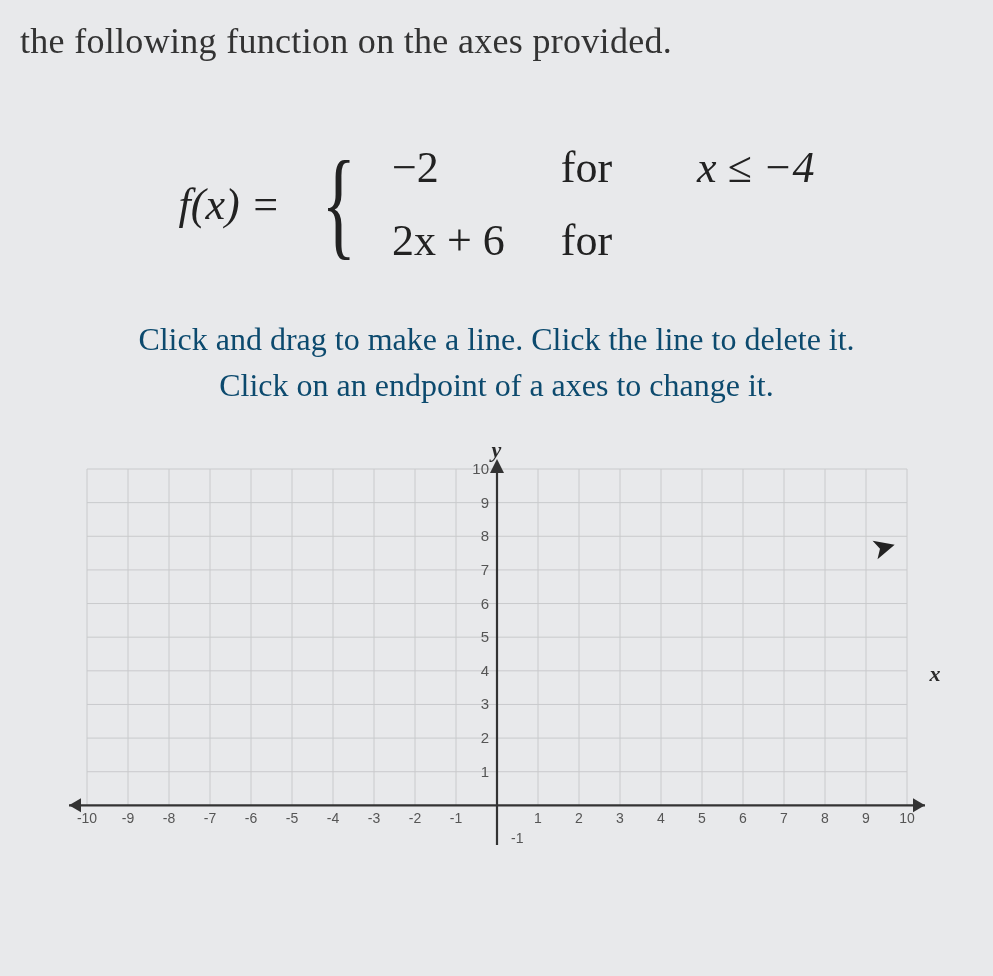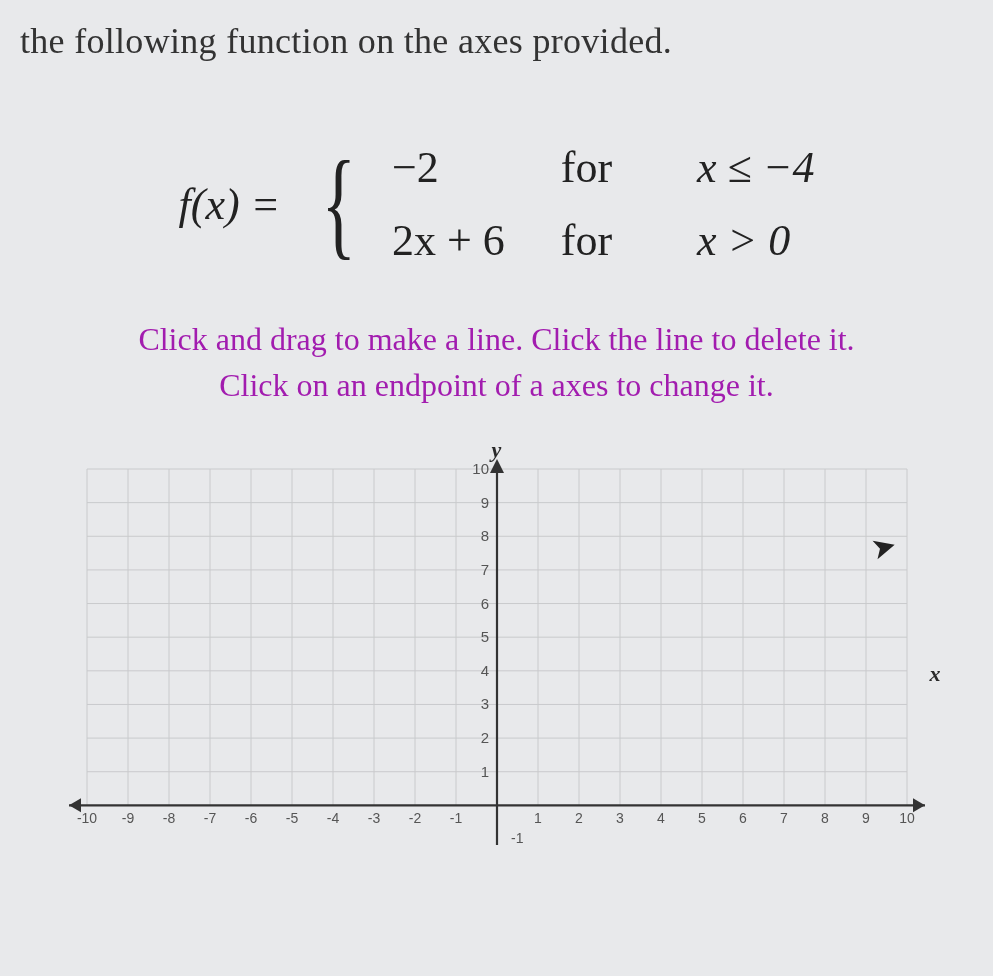--- a/index.html
+++ b/index.html
@@ -54,21 +54,21 @@
     row-gap: 22px;
     align-items: center;
     font-style: normal;
   }
   .pieces .expr { font-style: normal; }
   .pieces .for { font-style: normal; }
   .pieces .cond { font-style: italic; margin-left: 29px; }
   .instructions {
     text-align: center;
     font-size: 32px;
-    color: #a21caf;
+    color: #0c4a6e;
     line-height: 1.45;
     margin: 30px auto 30px auto;
     max-width: 900px;
   }
   .graph-wrap {
     position: relative;
     width: 880px;
     height: 420px;
     margin: 20px auto 0 auto;
   }
@@ -112,21 +112,20 @@
 
   <div class="equation-row">
     <span class="func-label">f(x) =</span>
     <span class="brace">{</span>
     <div class="pieces">
       <span class="expr">−2</span>
       <span class="for">for</span>
       <span class="cond">x ≤ −4</span>
       <span class="expr">2x + 6</span>
       <span class="for">for</span>
-      <span class="cond">x &gt; 0</span>
     </div>
   </div>
 
   <div class="instructions">
     <div>Click and drag to make a line. Click the line to delete it.</div>
     <div>Click on an endpoint of a axes to change it.</div>
   </div>
 
   <div class="graph-wrap">
     <span class="axis-label-y">y</span>

